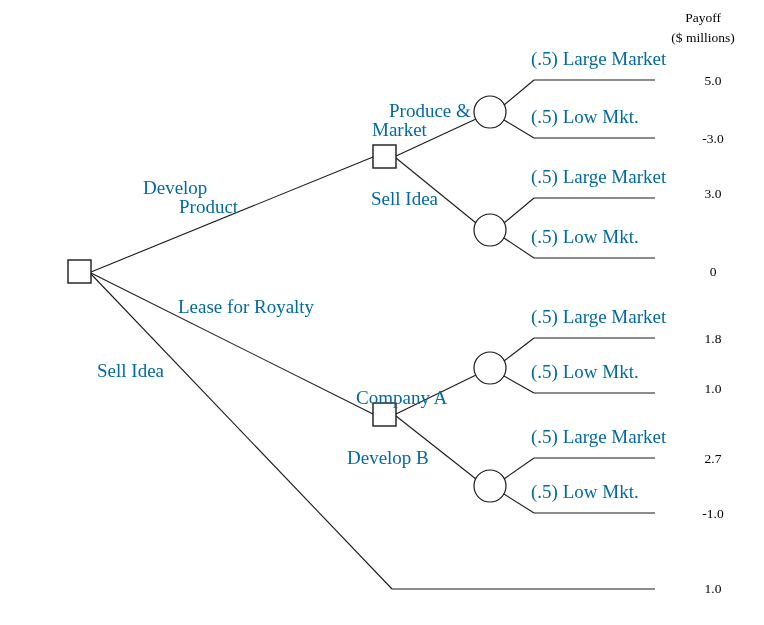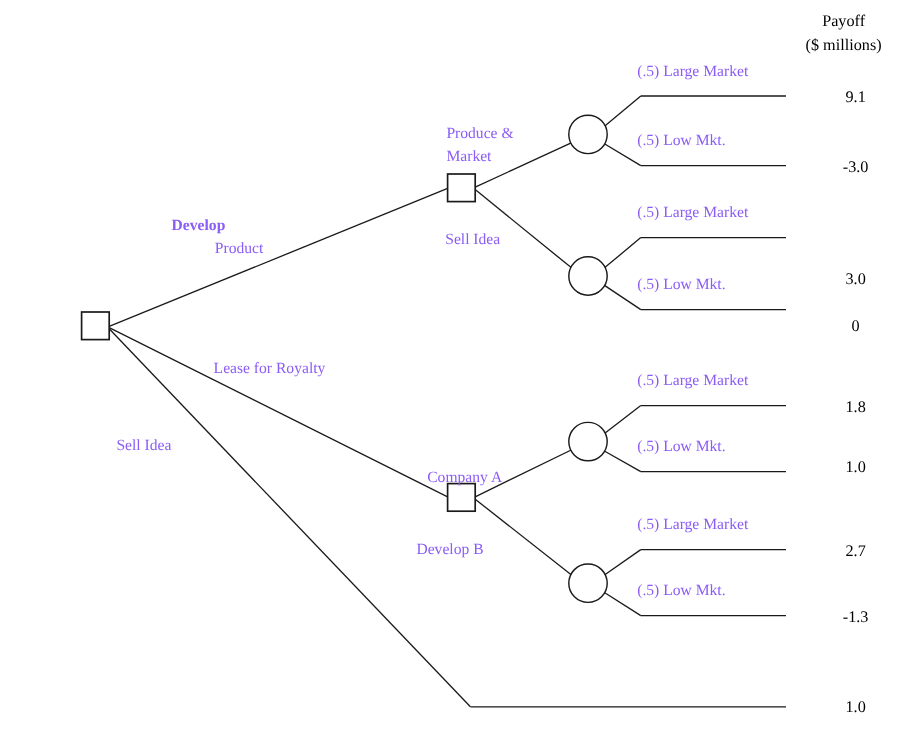--- a/index.html
+++ b/index.html
@@ -21,24 +21,24 @@
   }
   #tree-svg {
     position: absolute;
     left: 0;
     top: 0;
     width: 764px;
     height: 625px;
   }
   .lbl {
     position: absolute;
-    font-size: 13px;
+    font-size: 19px;
     line-height: 17px;
     white-space: pre;
-    color: #8b5cf6;
+    color: #0369a1;
   }
   .payoff {
     position: absolute;
     font-size: 13.5px;
     line-height: 16px;
     width: 70px;
     text-align: center;
     color: #000000;
   }
   .hdr {
@@ -102,51 +102,51 @@
       <line x1="534" y1="458" x2="655" y2="458"></line>
       <line x1="504" y1="494" x2="534" y2="513"></line>
       <line x1="534" y1="513" x2="655" y2="513"></line>
 
     </g>
   </svg>
 
   <div class="hdr" style="left:648px; top:28px;">($ millions)</div>
   <div class="hdr" style="left:648px; top:8px;">Payoff</div>
 
-  <div class="lbl" style="left:143px; top:179px;font-weight:bold;">Develop</div>
+  <div class="lbl" style="left:143px; top:179px;">Develop</div>
   <div class="lbl" style="left:143px; top:198px;margin-left:36px;">Product</div>
 
   <div class="lbl" style="left:178px; top:298px;">Lease for Royalty</div>
 
   <div class="lbl" style="left:97px; top:362px;">Sell Idea</div>
 
-  <div class="lbl" style="left:372px; top:102px;">Produce &amp;</div>
+  <div class="lbl" style="left:389px; top:102px;">Produce &amp;</div>
   <div class="lbl" style="left:372px; top:121px;">Market</div>
 
   <div class="lbl" style="left:371px; top:190px;">Sell Idea</div>
 
   <div class="lbl" style="left:356px; top:389px;">Company A</div>
 
   <div class="lbl" style="left:347px; top:449px;">Develop B</div>
 
   <div class="lbl" style="left:531px; top:50px;">(.5) Large Market</div>
   <div class="lbl" style="left:531px; top:108px;">(.5) Low Mkt.</div>
 
   <div class="lbl" style="left:531px; top:168px;">(.5) Large Market</div>
   <div class="lbl" style="left:531px; top:228px;">(.5) Low Mkt.</div>
 
   <div class="lbl" style="left:531px; top:308px;">(.5) Large Market</div>
   <div class="lbl" style="left:531px; top:363px;">(.5) Low Mkt.</div>
 
   <div class="lbl" style="left:531px; top:428px;">(.5) Large Market</div>
   <div class="lbl" style="left:531px; top:483px;">(.5) Low Mkt.</div>
 
-  <div class="payoff" style="left:678px; top:73px;">9.1</div>
+  <div class="payoff" style="left:678px; top:73px;">5.0</div>
   <div class="payoff" style="left:678px; top:131px;">-3.0</div>
-  <div class="payoff" style="left:678px; top:186px;margin-top:39px;">3.0</div>
+  <div class="payoff" style="left:678px; top:186px;">3.0</div>
   <div class="payoff" style="left:678px; top:264px;">0</div>
   <div class="payoff" style="left:678px; top:331px;">1.8</div>
   <div class="payoff" style="left:678px; top:381px;">1.0</div>
   <div class="payoff" style="left:678px; top:451px;">2.7</div>
-  <div class="payoff" style="left:678px; top:506px;">-1.3</div>
+  <div class="payoff" style="left:678px; top:506px;">-1.0</div>
   <div class="payoff" style="left:678px; top:581px;">1.0</div>
 
 </div>
 
 </body></html>

